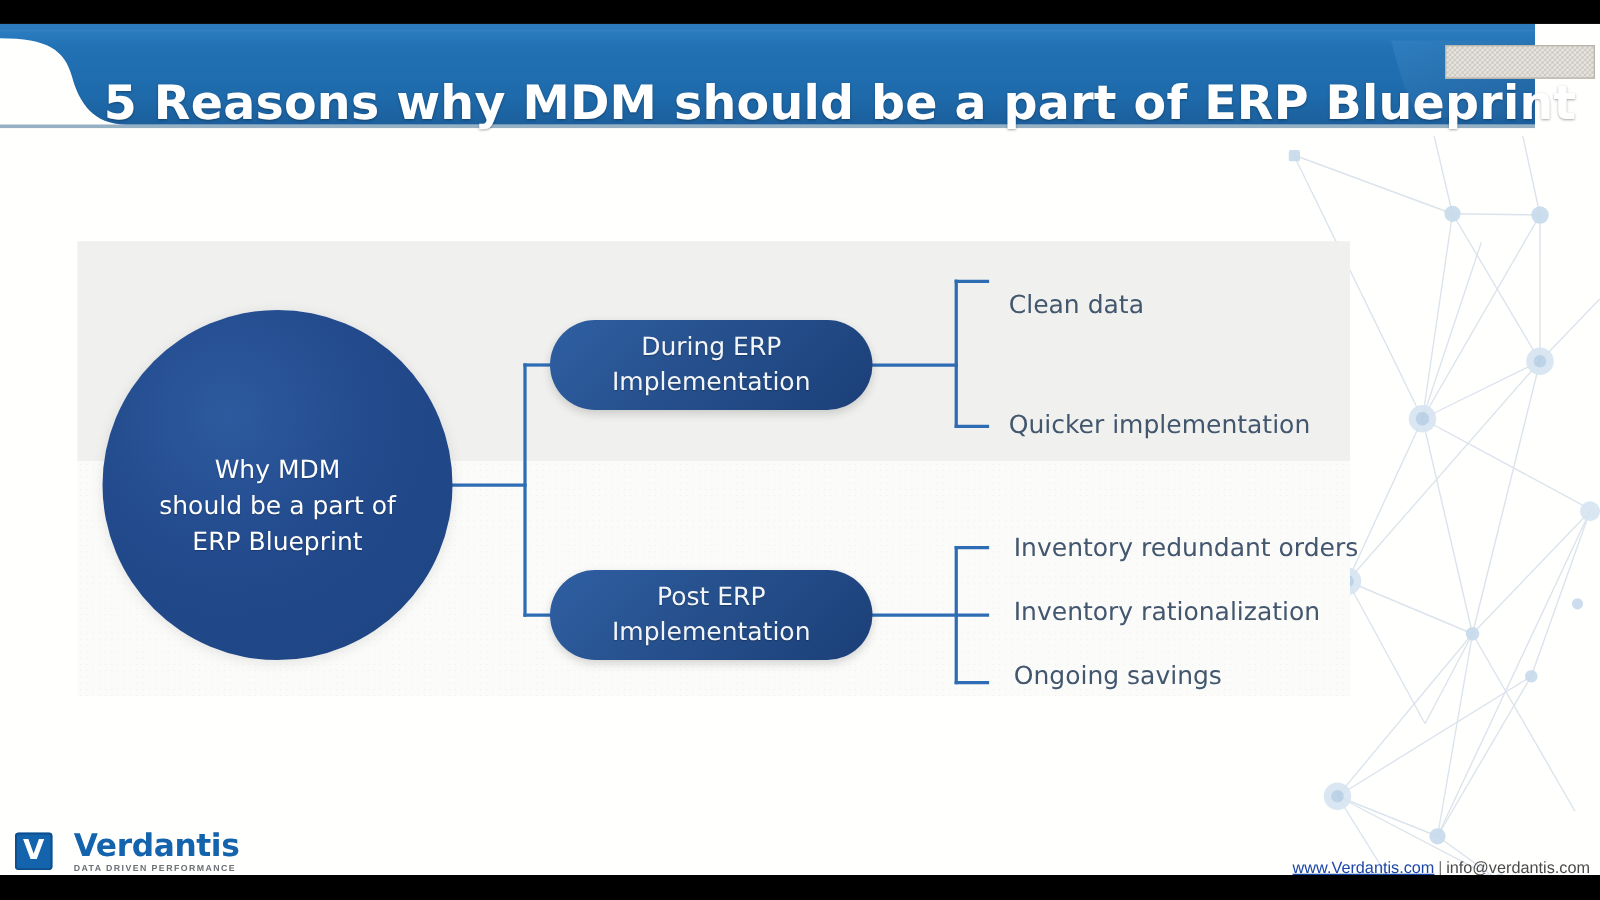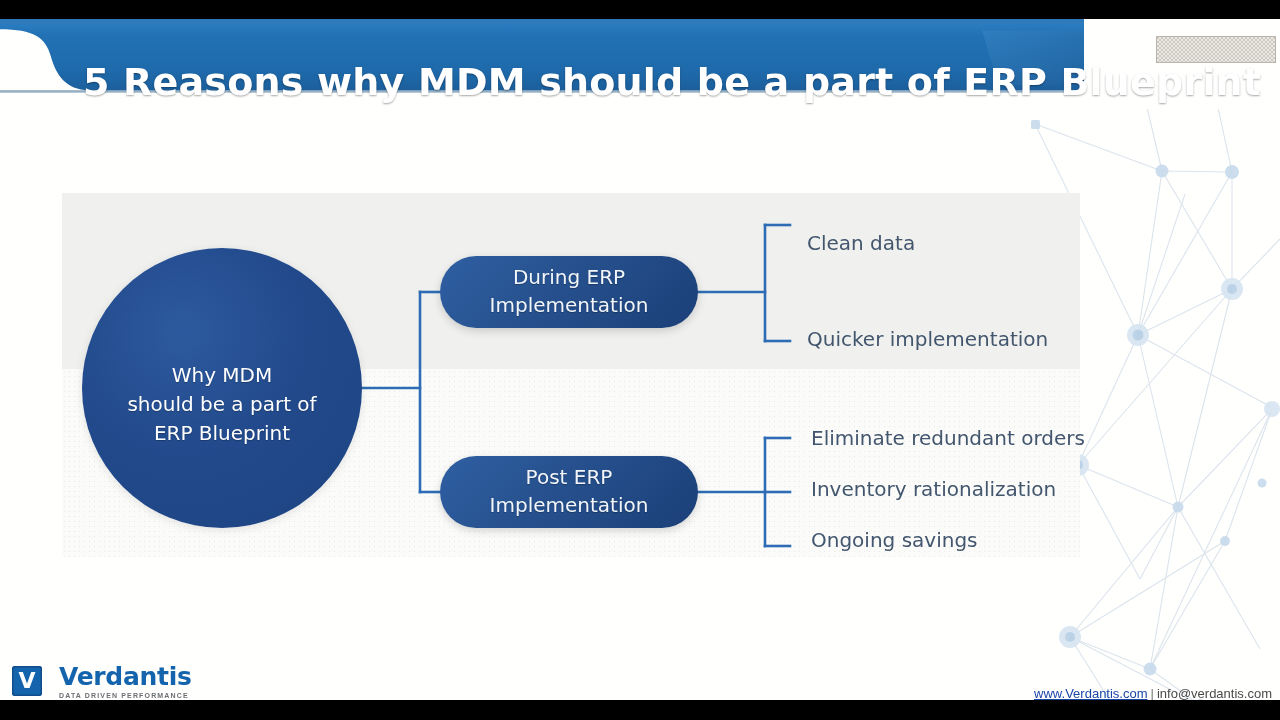--- a/index.html
+++ b/index.html
@@ -12,21 +12,21 @@
   #lb-top{top:0;height:19px;}
   #lb-bottom{bottom:0;height:20px;}
 
   
   #canvas{position:absolute;left:0;top:19px;width:1280px;height:681px;background:#fffffe;overflow:hidden;}
 
   
   #network{position:absolute;right:0;top:90px;width:270px;height:600px;opacity:.85;pointer-events:none;}
 
   
-  #header{position:absolute;left:0;top:0;width:1084px;height:90px;}
+  #header{position:absolute;left:0;top:0;width:1228px;height:90px;}
   #header-shape{position:absolute;inset:0;}
   #header-title{
      position:absolute;left:83px;top:41px;
      font-size:38px;font-weight:600;color:#ffffff;letter-spacing:.2px;
      font-family:"DejaVu Sans","Liberation Sans",sans-serif;
      text-shadow:0 1px 2px rgba(0,0,0,.35);white-space:nowrap;
   }
   #header-placeholder{
      position:absolute;left:1156px;top:17px;width:118px;height:25px;
      background:#cfcbc2;
@@ -229,21 +229,21 @@
 
       <div id="pill-during" class="pill">
         <div class="pill-label">During ERP<br>Implementation</div>
       </div>
       <div id="pill-post" class="pill">
         <div class="pill-label">Post ERP<br>Implementation</div>
       </div>
 
       <div id="leaf-0" class="leaf">Clean data</div>
       <div id="leaf-1" class="leaf">Quicker implementation</div>
-      <div id="leaf-2" class="leaf">Eliminate redundant orders</div>
+      <div id="leaf-2" class="leaf">Inventory redundant orders</div>
       <div id="leaf-4" class="leaf">Ongoing savings</div>
       <div id="leaf-3" class="leaf">Inventory rationalization</div>
     </div>
 
     <div id="logo">
       <div id="logo-mark">
         <span>V</span>
       </div>
       <div id="logo-text">
         <div id="logo-name">Verdantis</div>

